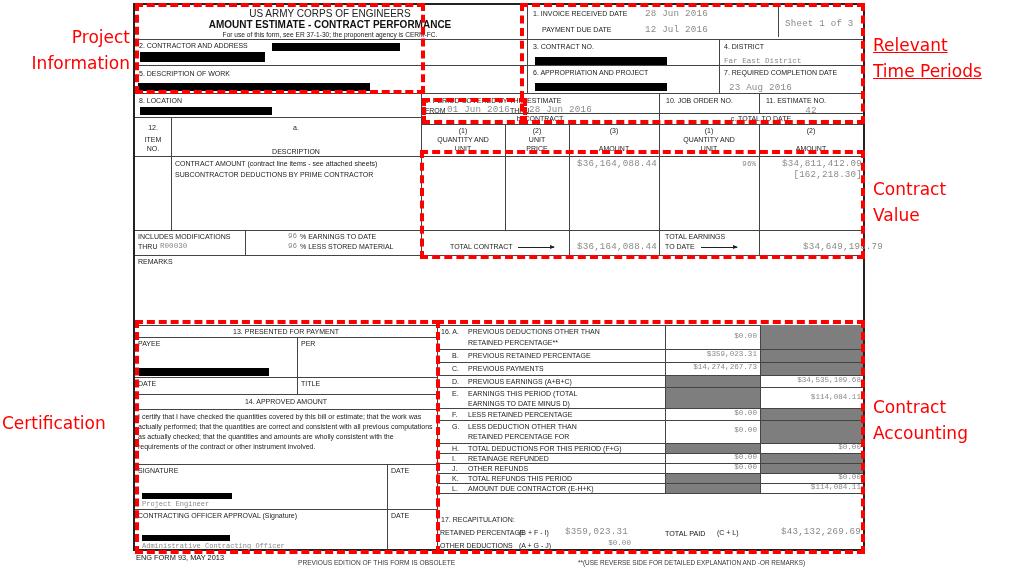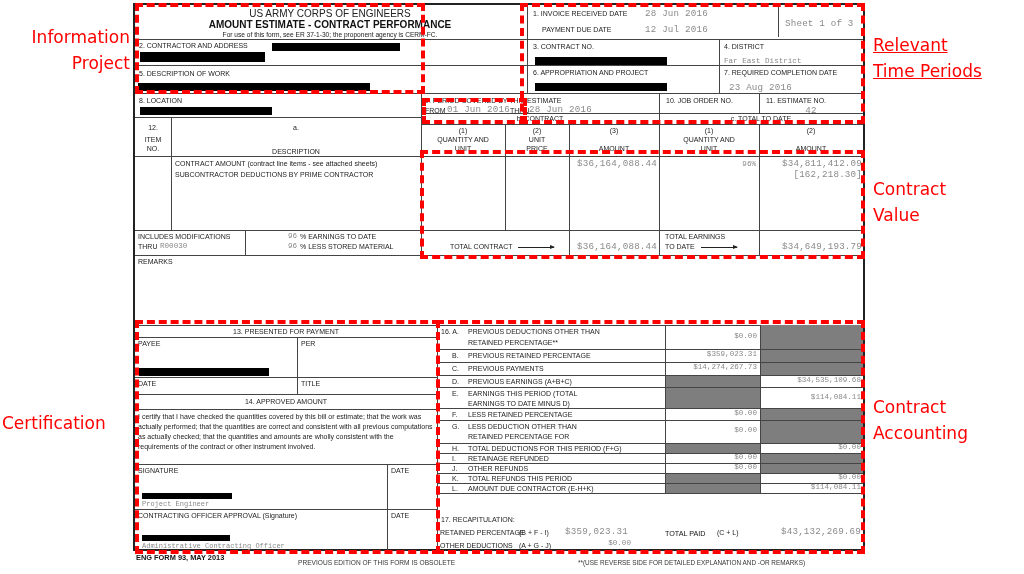--- a/index.html
+++ b/index.html
@@ -22,22 +22,22 @@
   .annot { position: absolute; color: #ff0000; font-family: "DejaVu Sans", sans-serif; font-size: 17px; line-height: 26px; white-space: nowrap; }
   .dash { position: absolute; border: 4px dashed #ff0000; pointer-events: none; }
 
   .arrow { display: inline-block; width: 36px; height: 1px; background: #222; vertical-align: middle; position: relative; margin-left: 6px; }
   .arrow::after { content: ""; position: absolute; right: -1px; top: -2px; border-left: 5px solid #222; border-top: 2.5px solid transparent; border-bottom: 2.5px solid transparent; }
 </style>
 </head>
 <body>
 
 <div class="annot" style="left:30px; top:24px; text-align:right; width:100px;">
-  <div>Information</div>
-    <div>Project</div>
+  <div>Project</div>
+    <div>Information</div>
 </div>
 <div class="annot" style="left:873px; top:32px;text-decoration:underline;">
   <div>Relevant</div>
     <div>Time Periods</div>
 </div>
 <div class="annot" style="left:873px; top:176px;">
   <div>Contract</div>
     <div>Value</div>
 </div>
 <div class="annot" style="left:2px; top:410px;">
@@ -155,21 +155,21 @@
   <div class="vl" style="left:110px; top:225px; height:25px;"></div>
   <div class="abs val-s right" style="left:110px; top:227px; width:52px;">96</div>
   <div class="abs lbl" style="left:165px; top:228px;">% EARNINGS TO DATE</div>
   <div class="abs val-s right" style="left:110px; top:237px; width:52px;">96</div>
   <div class="abs lbl" style="left:165px; top:238px;">% LESS STORED MATERIAL</div>
 
   <div class="abs lbl" style="left:315px; top:238px;"><span>TOTAL CONTRACT</span><span class="arrow"></span></div>
   <div class="abs val right" style="left:434px; top:236px; width:88px;">$36,164,088.44</div>
   <div class="abs lbl" style="left:530px; top:228px;">TOTAL EARNINGS</div>
   <div class="abs lbl" style="left:530px; top:238px;"><span>TO DATE</span><span class="arrow"></span></div>
-  <div class="abs val right" style="left:624px; top:236px; width:103px;padding-left:17px;">$34,649,193.79</div>
+  <div class="abs val right" style="left:645px; top:236px; width:103px;padding-left:17px;">$34,649,193.79</div>
 
   <div class="hl" style="left:0; top:250px; width:728px;"></div>
 
   <div class="abs lbl" style="left:3px; top:253px;">REMARKS</div>
   <div class="abs" style="left:0; top:262px; width:728px; height:58px;"></div>
 
   <div class="hl" style="left:0; top:320px; width:728px;"></div>
 
   <div class="vl" style="left:302px; top:320px; height:225px;"></div>
   <div class="abs lbl center" style="left:0; top:323px; width:302px;">13. PRESENTED FOR PAYMENT</div>
@@ -275,21 +275,21 @@
   <div class="abs lbl" style="left:384px; top:524px;">(B + F - I)</div>
   <div class="abs val" style="left:430px; top:521px;">$359,023.31</div>
   <div class="abs lbl-b" style="left:530px; top:524px; font-weight:normal;">TOTAL PAID</div>
   <div class="abs lbl" style="left:582px; top:524px;">(C + L)</div>
   <div class="abs val right" style="left:620px; top:521px; width:106px;">$43,132,269.69</div>
   <div class="abs lbl" style="left:305px; top:537px;">OTHER DEDUCTIONS</div>
   <div class="abs lbl" style="left:384px; top:537px;">(A + G - J)</div>
   <div class="abs val-s right" style="left:420px; top:534px; width:76px;">$0.00</div>
 </div>
 
-<div class="abs" style="left:136px; top:553px; font-size:7.4px; font-weight:bold;">ENG FORM 93, MAY 2013</div>
+<div class="abs" style="left:136px; top:553px; font-size:7.4px; font-weight:normal;">ENG FORM 93, MAY 2013</div>
 <div class="abs" style="left:298px; top:559px; font-size:6.6px; color:#333;">PREVIOUS EDITION OF THIS FORM IS OBSOLETE</div>
 <div class="abs" style="left:578px; top:559px; font-size:6.4px; color:#333;">**(USE REVERSE SIDE FOR DETAILED EXPLANATION AND -OR REMARKS)</div>
 
 <div class="dash" style="left:135px; top:3px; width:290px; height:91px;"></div>
 <div class="dash" style="left:520px; top:3px; width:345px; height:121px;"></div>
 <div class="dash" style="left:422px; top:98px; width:105px; height:26px;"></div>
 <div class="dash" style="left:420px; top:150px; width:445px; height:109px;"></div>
 <div class="dash" style="left:135px; top:320px; width:305px; height:234px;"></div>
 <div class="dash" style="left:436px; top:320px; width:429px; height:234px;"></div>
 

